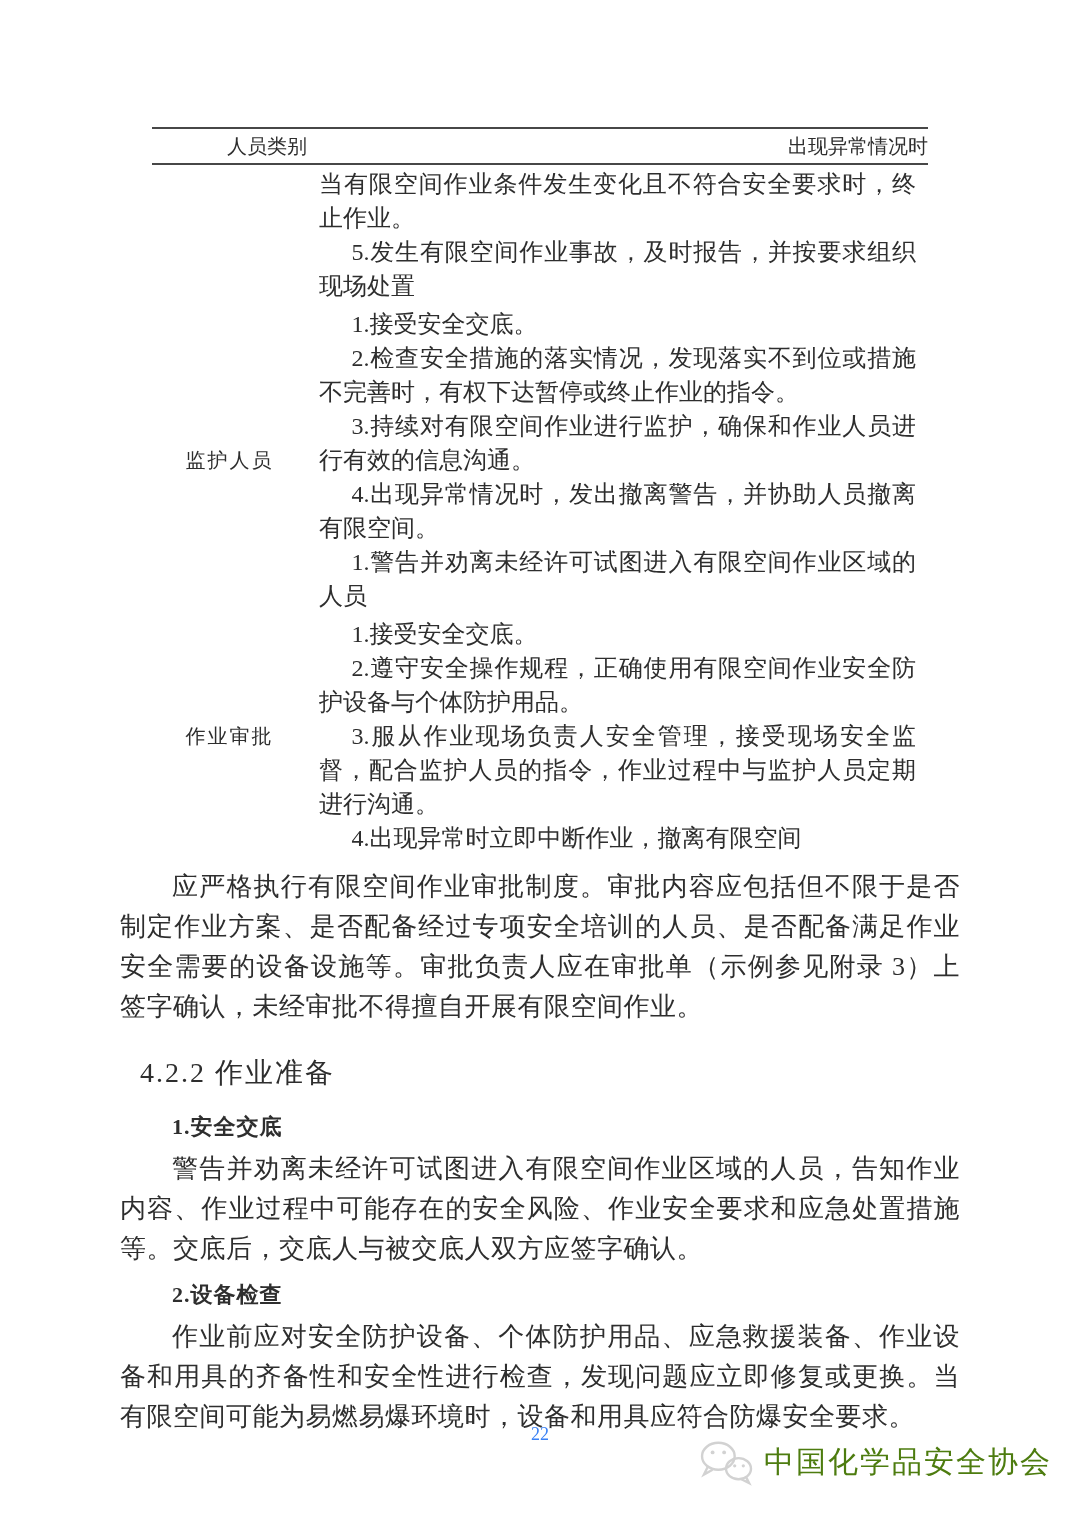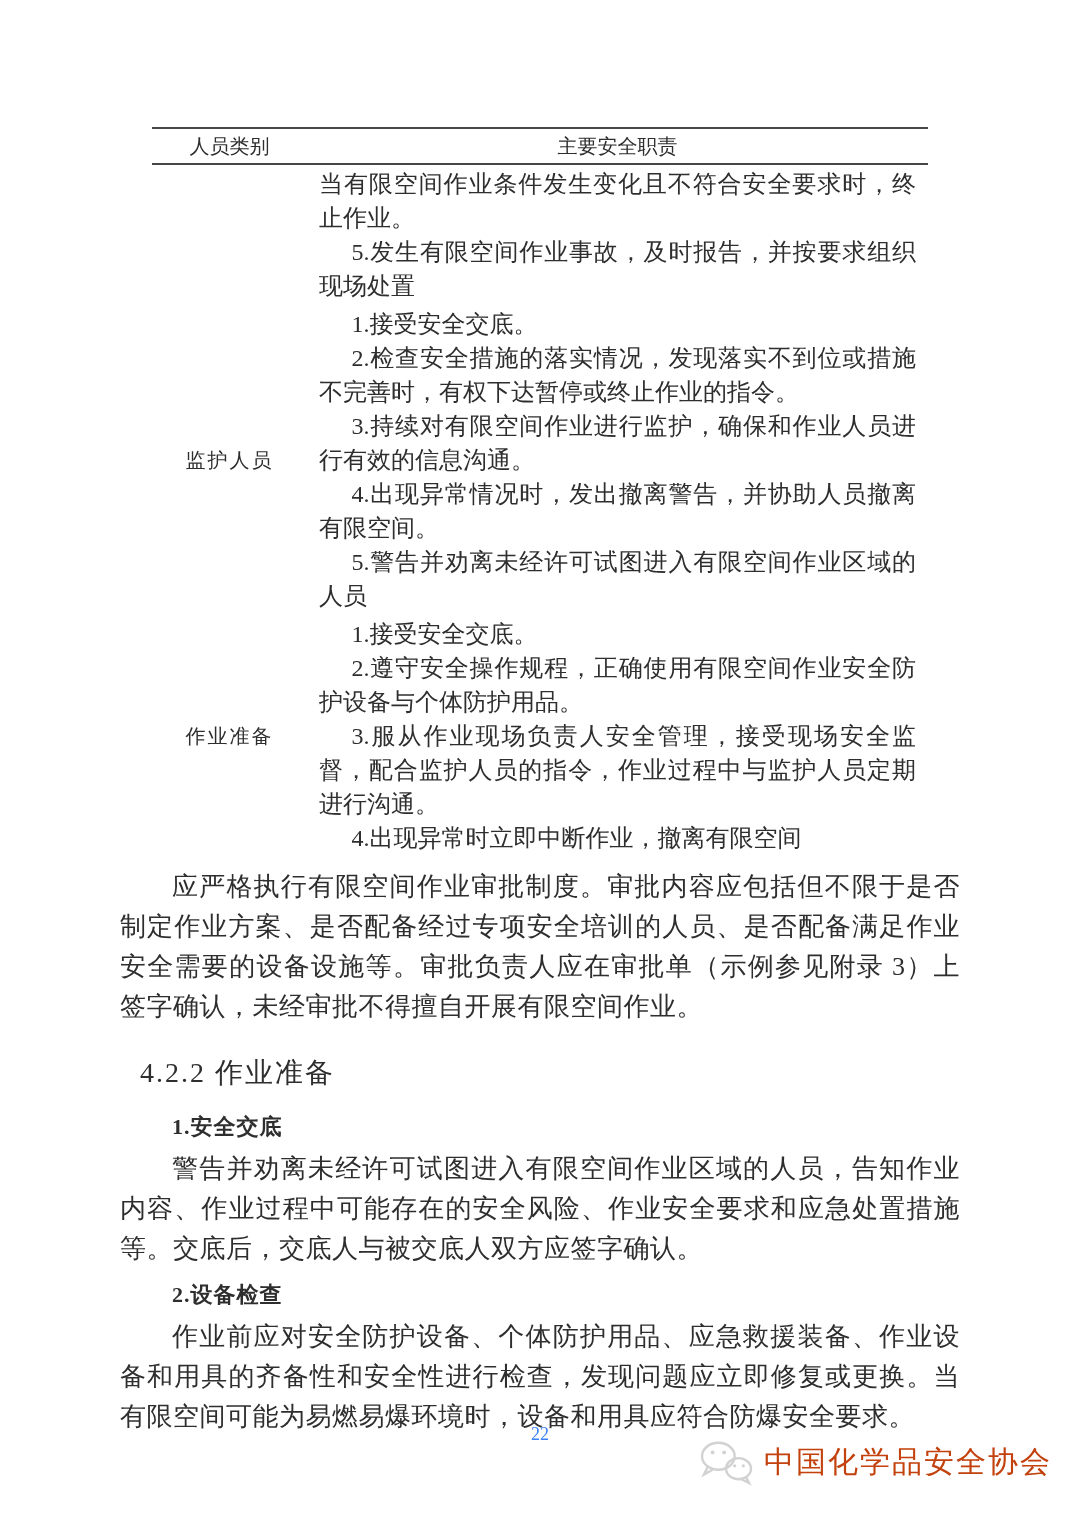--- a/index.html
+++ b/index.html
@@ -27,21 +27,21 @@
   }
   table.duty-table th, table.duty-table td {
     border: none;
     font-weight: normal;
   }
   table.duty-table th {
     border-top: 2px solid #474747;
     border-bottom: 2px solid #474747;
     height: 34px;
     font-size: 20px;
-    text-align: center;
+    text-align: right;
     padding: 0;
   }
   col.c-cat { width: 155px; }
   col.c-duty { width: 621px; }
   .cat-cell {
     border-right: 2px solid #474747;
     border-bottom: 2px solid #474747;
     text-align: center;
     vertical-align: middle;
     font-size: 20px;
@@ -93,21 +93,21 @@
     font-size: 18px;
     color: #3b82f6;
   }
   .watermark {
     position: absolute;
     right: 28px;
     top: 1438px;
     display: flex;
     align-items: center;
     gap: 8px;
-    color: #c2410c;
+    color: #4d7c0f;
   }
   .watermark-text {
     font-size: 30px;
     letter-spacing: 2px;
     text-shadow: 1px 1px 0 #ffffff;
     white-space: nowrap;
   }
   .wechat-icon { width: 58px; height: 48px; }
   .wechat-icon ellipse, .wechat-icon path { fill: none; stroke: #d2d2d2; stroke-width: 2.5; }
   .wechat-icon circle { fill: #d2d2d2; }
@@ -119,43 +119,43 @@
   <div class="content">
 
     <table class="duty-table">
       <colgroup>
           <col class="c-cat">
           <col class="c-duty">
         </colgroup>
       <thead>
         <tr>
           <th class="h-cat">人员类别</th>
-          <th>主要安全职责</th>
+          <th>出现异常情况时</th>
         </tr>
       </thead>
       <tbody>
           <tr>
             <td class="cat-cell"></td>
             <td class="duty-cell">
               <p class="duty">当有限空间作业条件发生变化且不符合安全要求时，终止作业。</p>
               <p class="duty ind">5.发生有限空间作业事故，及时报告，并按要求组织现场处置</p>
             </td>
           </tr>
           <tr>
             <td class="cat-cell">监护人员</td>
             <td class="duty-cell">
               <p class="duty ind">1.接受安全交底。</p>
               <p class="duty ind">2.检查安全措施的落实情况，发现落实不到位或措施不完善时，有权下达暂停或终止作业的指令。</p>
               <p class="duty ind">3.持续对有限空间作业进行监护，确保和作业人员进行有效的信息沟通。</p>
               <p class="duty ind">4.出现异常情况时，发出撤离警告，并协助人员撤离有限空间。</p>
-              <p class="duty ind">5.警告并劝离未经许可试图进入有限空间作业区域的人员</p>
+              <p class="duty ind">1.警告并劝离未经许可试图进入有限空间作业区域的人员</p>
             </td>
           </tr>
           <tr>
-            <td class="cat-cell">作业准备</td>
+            <td class="cat-cell">作业审批</td>
             <td class="duty-cell">
               <p class="duty ind">1.接受安全交底。</p>
               <p class="duty ind">2.遵守安全操作规程，正确使用有限空间作业安全防护设备与个体防护用品。</p>
               <p class="duty ind">3.服从作业现场负责人安全管理，接受现场安全监督，配合监护人员的指令，作业过程中与监护人员定期进行沟通。</p>
               <p class="duty ind">4.出现异常时立即中断作业，撤离有限空间</p>
             </td>
           </tr>
         </tbody>
     </table>
 

